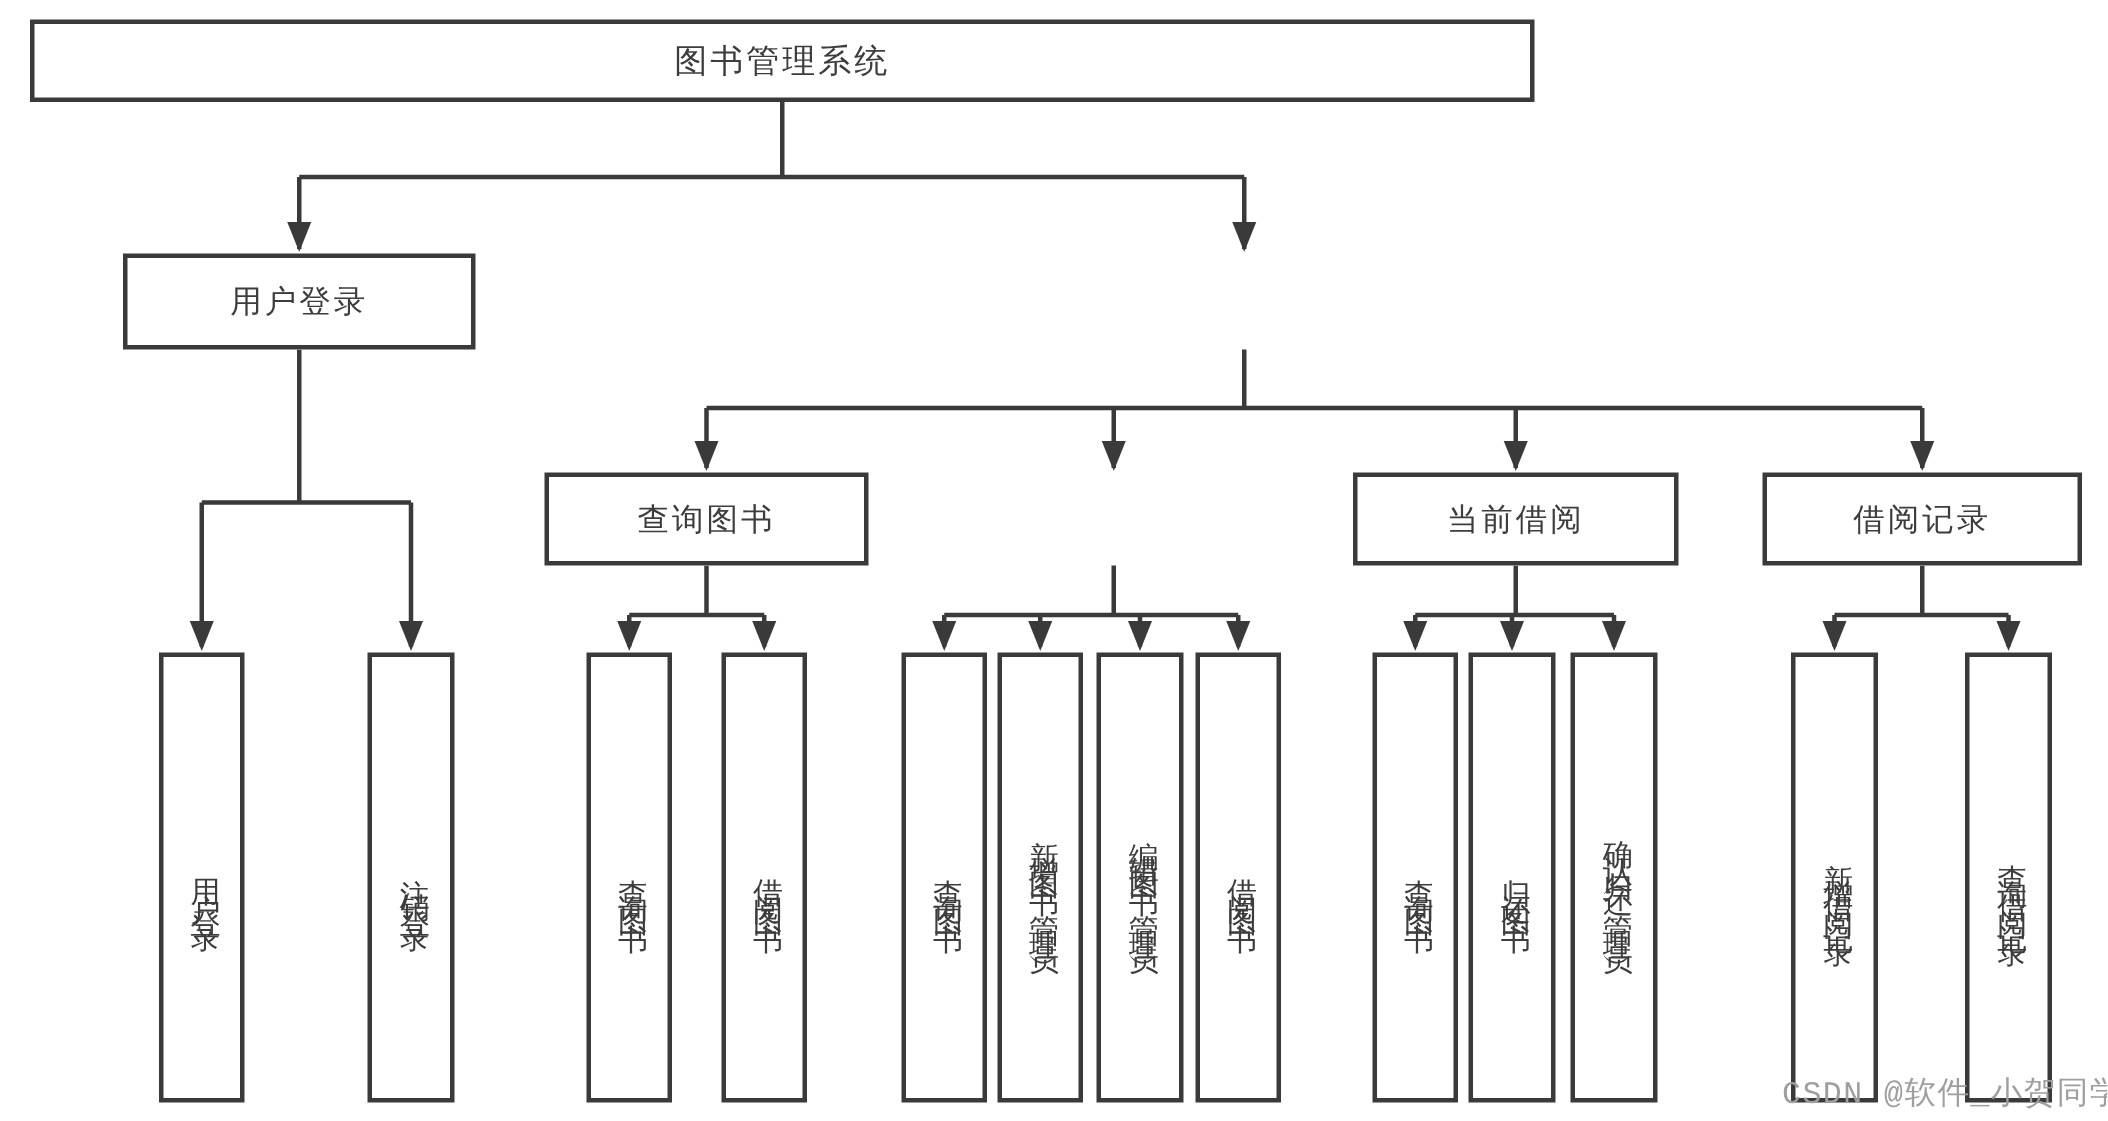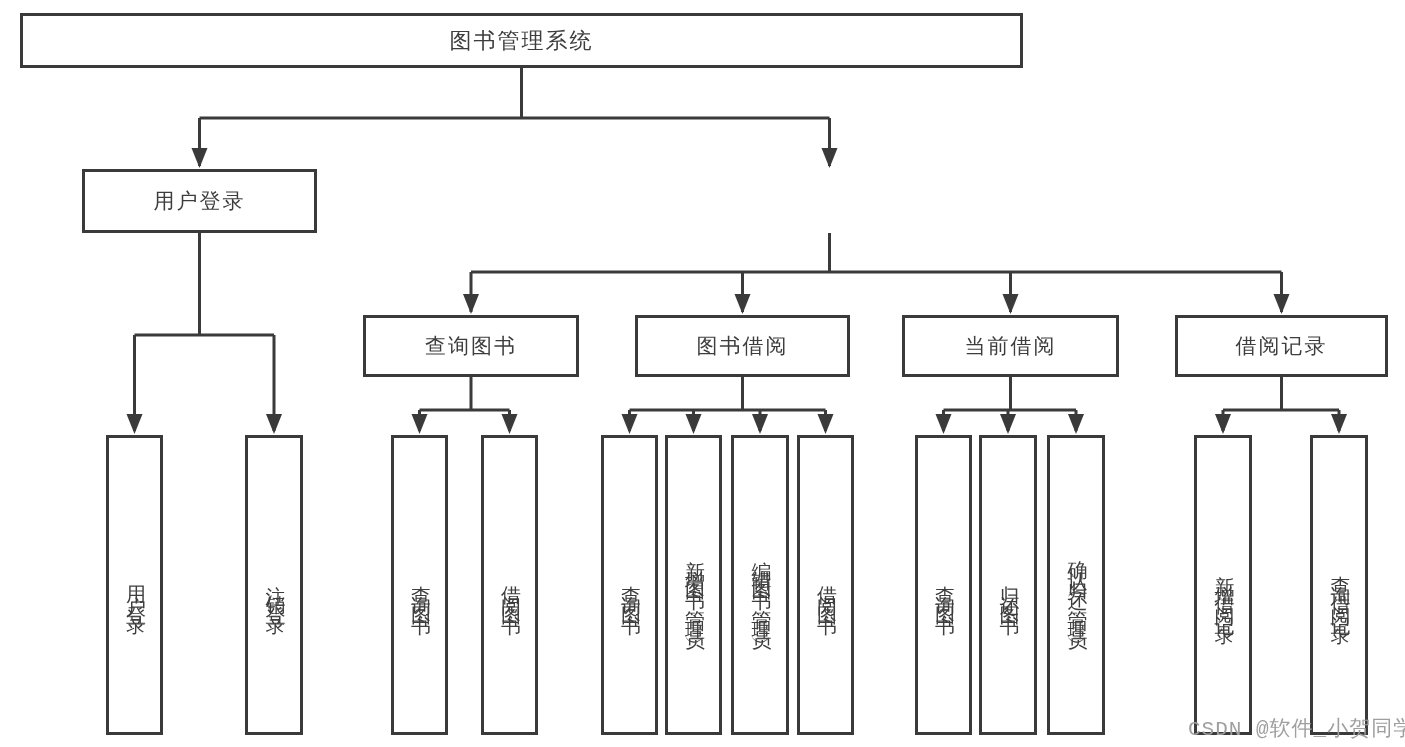--- a/index.html
+++ b/index.html
@@ -65,21 +65,20 @@
       <polygon points="1215,414 1231,414 1223,434"></polygon>
       <polygon points="1331,414 1347,414 1339,434"></polygon>
     </g>
   </svg>
 
   <div class="hbox" style="left:20px;top:13px;width:1003px;height:55px;font-size:22px;">图书管理系统</div>
 
   <div class="hbox" style="left:82px;top:169px;width:235px;height:64px;">用户登录</div>
 
   <div class="hbox" style="left:363px;top:315px;width:216px;height:62px;">查询图书</div>
-  <div class="hbox" style="left:635px;top:315px;width:215px;height:62px;">图书借阅</div>
   <div class="hbox" style="left:1175px;top:315px;width:213px;height:62px;">借阅记录</div>
   <div class="hbox" style="left:902px;top:315px;width:217px;height:62px;">当前借阅</div>
 
   <div class="vbox" style="left:106px;top:435px;width:57px;height:300px;">
     <span>用户登录</span>
     </div>
   <div class="vbox" style="left:245px;top:435px;width:58px;height:300px;">
     <span>注销登录</span>
     </div>
 

